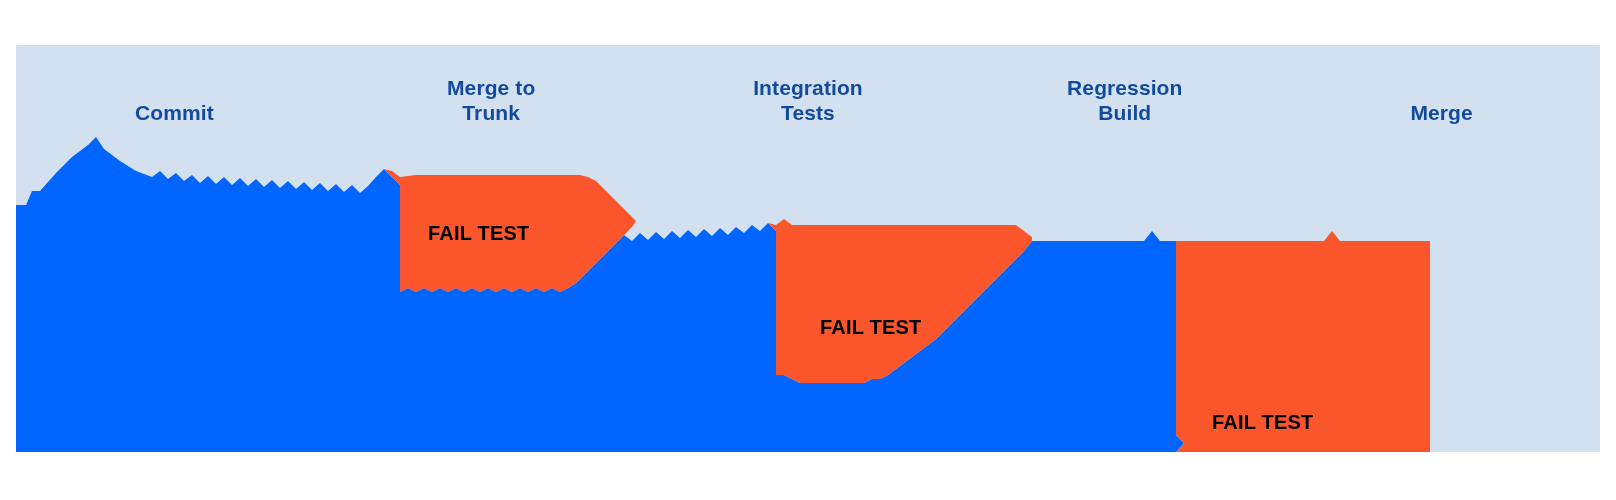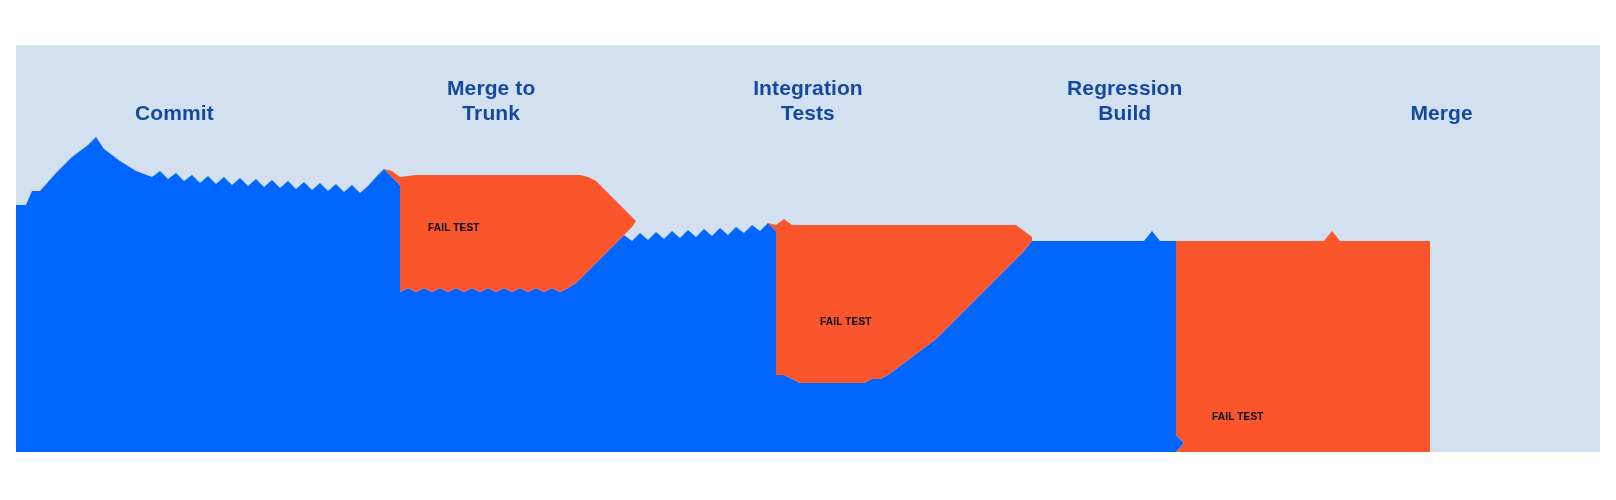--- a/index.html
+++ b/index.html
@@ -67,21 +67,21 @@
     width: 1584px;
     height: 407px;
     display: block;
   }
 
   .fail-label {
     position: absolute;
     color: #000000;
     font-family: "Liberation Sans", sans-serif;
     font-weight: bold;
-    font-size: 10px;
+    font-size: 20px;
     letter-spacing: 0.2px;
     z-index: 6;
     white-space: nowrap;
     pointer-events: none;
   }
 
   #fail-label-unit { left: 412px; top: 177px; }
   #fail-label-integration { left: 804px; top: 271px; }
   #fail-label-regression { left: 1196px; top: 366px; }
 </style>

